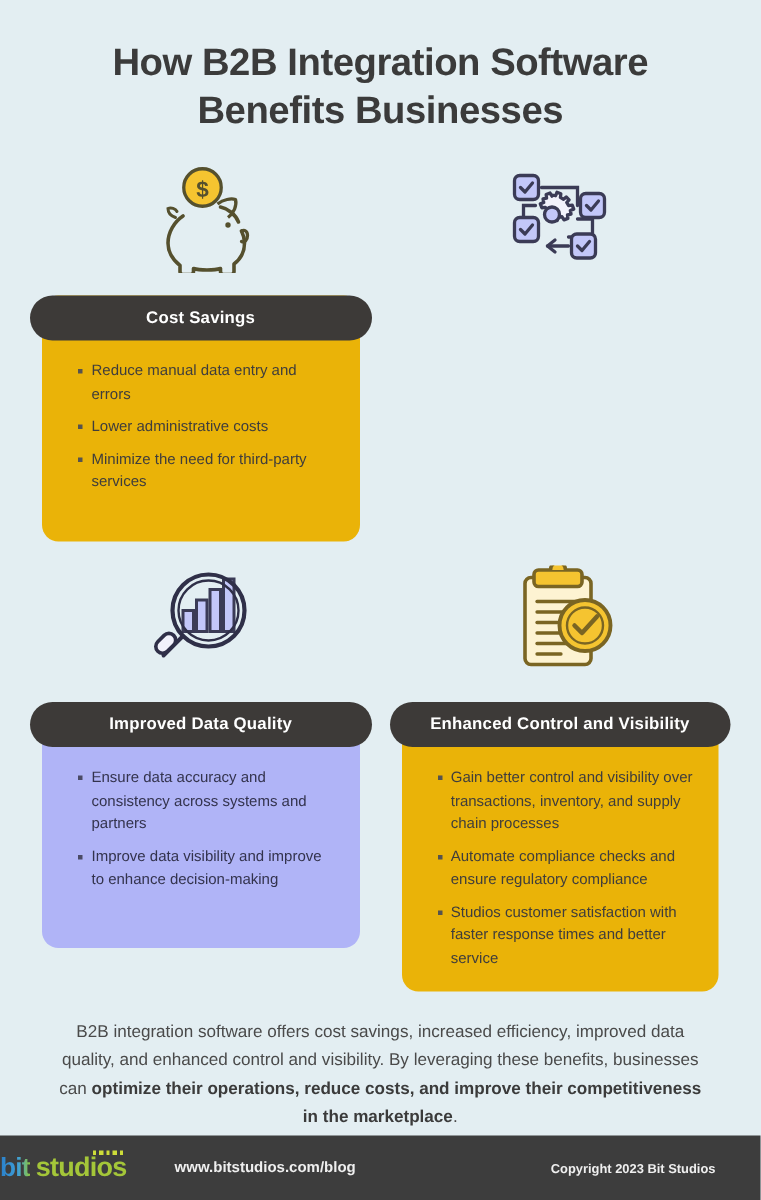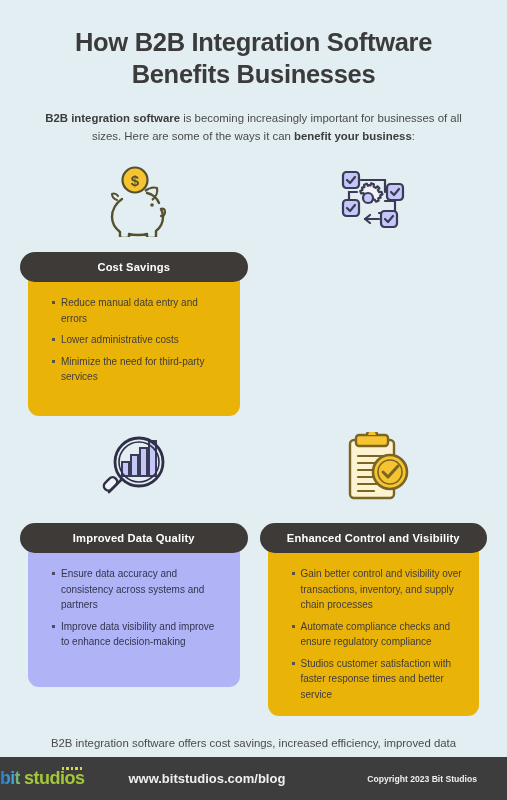--- a/index.html
+++ b/index.html
@@ -127,34 +127,33 @@
     font-size:17.5px;font-weight:bold;letter-spacing:-0.5px;
     background:linear-gradient(90deg,#2a7fc9 0%,#3e9fd8 60%,#8cc63f 100%);
     -webkit-background-clip:text;background-clip:text;color:transparent;
   }
   .logo .studios{
     font-size:18px;font-weight:bold;letter-spacing:-0.5px;
     color:#a4c639;margin-left:4px;
   }
   .logo .dots{position:absolute;right:2px;top:-1px;display:flex;gap:2px;}
   .logo .dots i{width:2.5px;height:2.5px;background:#cddc39;display:block;border-radius:0;}
-  .foot-url{margin-left:44px;color:#efefef;font-size:13px;font-weight:bold;}
+  .foot-url{margin-left:32px;color:#efefef;font-size:10px;font-weight:bold;}
   .foot-copy{margin-left:auto;margin-right:30px;color:#efefef;font-size:8.6px;font-weight:bold;}
 </style>
 </head>
 <body>
 
 <div class="page">
 
   <div class="header">
     <h1 class="title">
       <span>How B2B Integration Software</span><br>
       <span>Benefits Businesses</span>
     </h1>
-    <p class="intro"><b>B2B integration software</b><span> is becoming increasingly important for businesses of all sizes. Here are some of the ways it can </span><b>benefit your business</b><span>:</span></p>
   </div>
 
   <div class="grid">
 
     <div class="card yellow">
       <div class="icon-wrap">
         <svg width="78" height="72" viewBox="0 0 78 72" fill="none">
           <circle cx="40" cy="15" r="12.5" fill="#f5c430" stroke="#55502e" stroke-width="2.2"></circle>
           <text x="40" y="21" font-size="15" font-family="Liberation Sans, sans-serif" font-weight="bold" fill="#55502e" text-anchor="middle">$</text>
           <path d="M27 34c-6 4-10 11-10 18 0 6 3 11 8 15v4a2 2 0 0 0 2 2h5a2 2 0 0 0 2-2v-2c3 1 6 1 9 1s6 0 9-1v2a2 2 0 0 0 2 2h5a2 2 0 0 0 2-2v-5c4-3 7-8 7-14 0-3-1-6-2-8" stroke="#55502e" stroke-width="2.4" stroke-linecap="round" stroke-linejoin="round" fill="none"></path>

